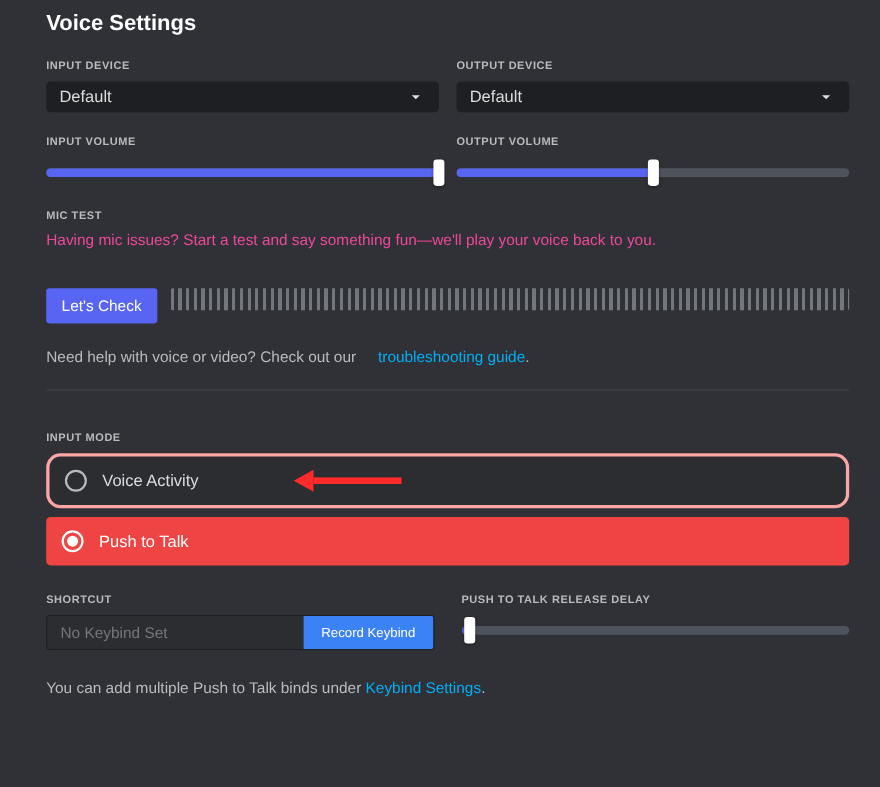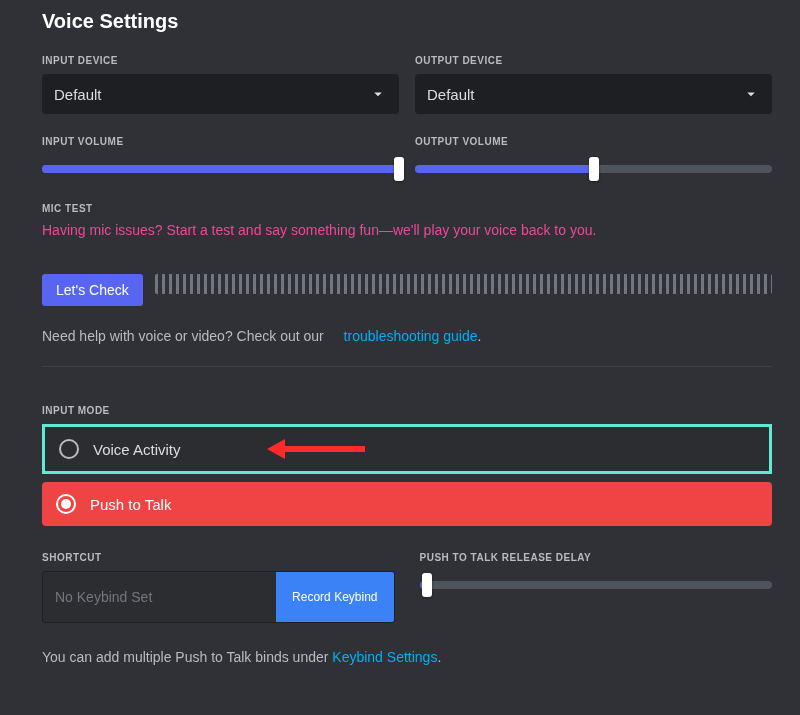--- a/index.html
+++ b/index.html
@@ -27,21 +27,21 @@
     font-size: 10px;
     font-weight: 700;
     letter-spacing: 0.5px;
     color: #b9bbbe;
     margin-bottom: 8px;
     text-transform: uppercase;
   }
   .select {
     background: #1e1f22;
     border-radius: 4px;
-    height: 40px;
+    height: 28px;
     display: flex;
     align-items: center;
     justify-content: space-between;
     padding: 0 12px;
     color: #dcddde;
     font-size: 15px;
     cursor: pointer;
   }
   .select svg { width: 18px; height: 18px; fill: #dcddde; }
   .slider {
@@ -128,22 +128,22 @@
     border-radius: 50%;
     display: flex; align-items: center; justify-content: center;
   }
   .radio-item.sel .radio-ring { border-color: #fff; }
   .radio-dot {
     width: 10px; height: 10px;
     background: #fff;
     border-radius: 50%;
   }
   .highlight-box {
-    border: 3px solid #5eead4;
-    border-radius: 0;
+    border: 3px solid #fca5a5;
+    border-radius: 13px;
   }
   .arrow {
     position: absolute;
     left: 225px;
     top: 50%;
     transform: translateY(-50%);
     display: flex;
     align-items: center;
   }
   .arrow-head {
@@ -157,21 +157,21 @@
     background: #ff2a2a;
   }
   .radio-gap { height: 8px; }
   .shortcut-row { display: flex; gap: 25px; margin-top: 26px; }
   .keybind-box {
     display: flex;
     border: 1px solid #1e1f22;
     border-radius: 3px;
     background: #2b2d31;
     overflow: hidden;
-    height: 52px;
+    height: 32px;
   }
   .keybind-text {
     flex: 1;
     padding: 0 12px;
     color: #72767d;
     font-size: 14px;
     display: flex;
     align-items: center;
   }
   .keybind-btn {

